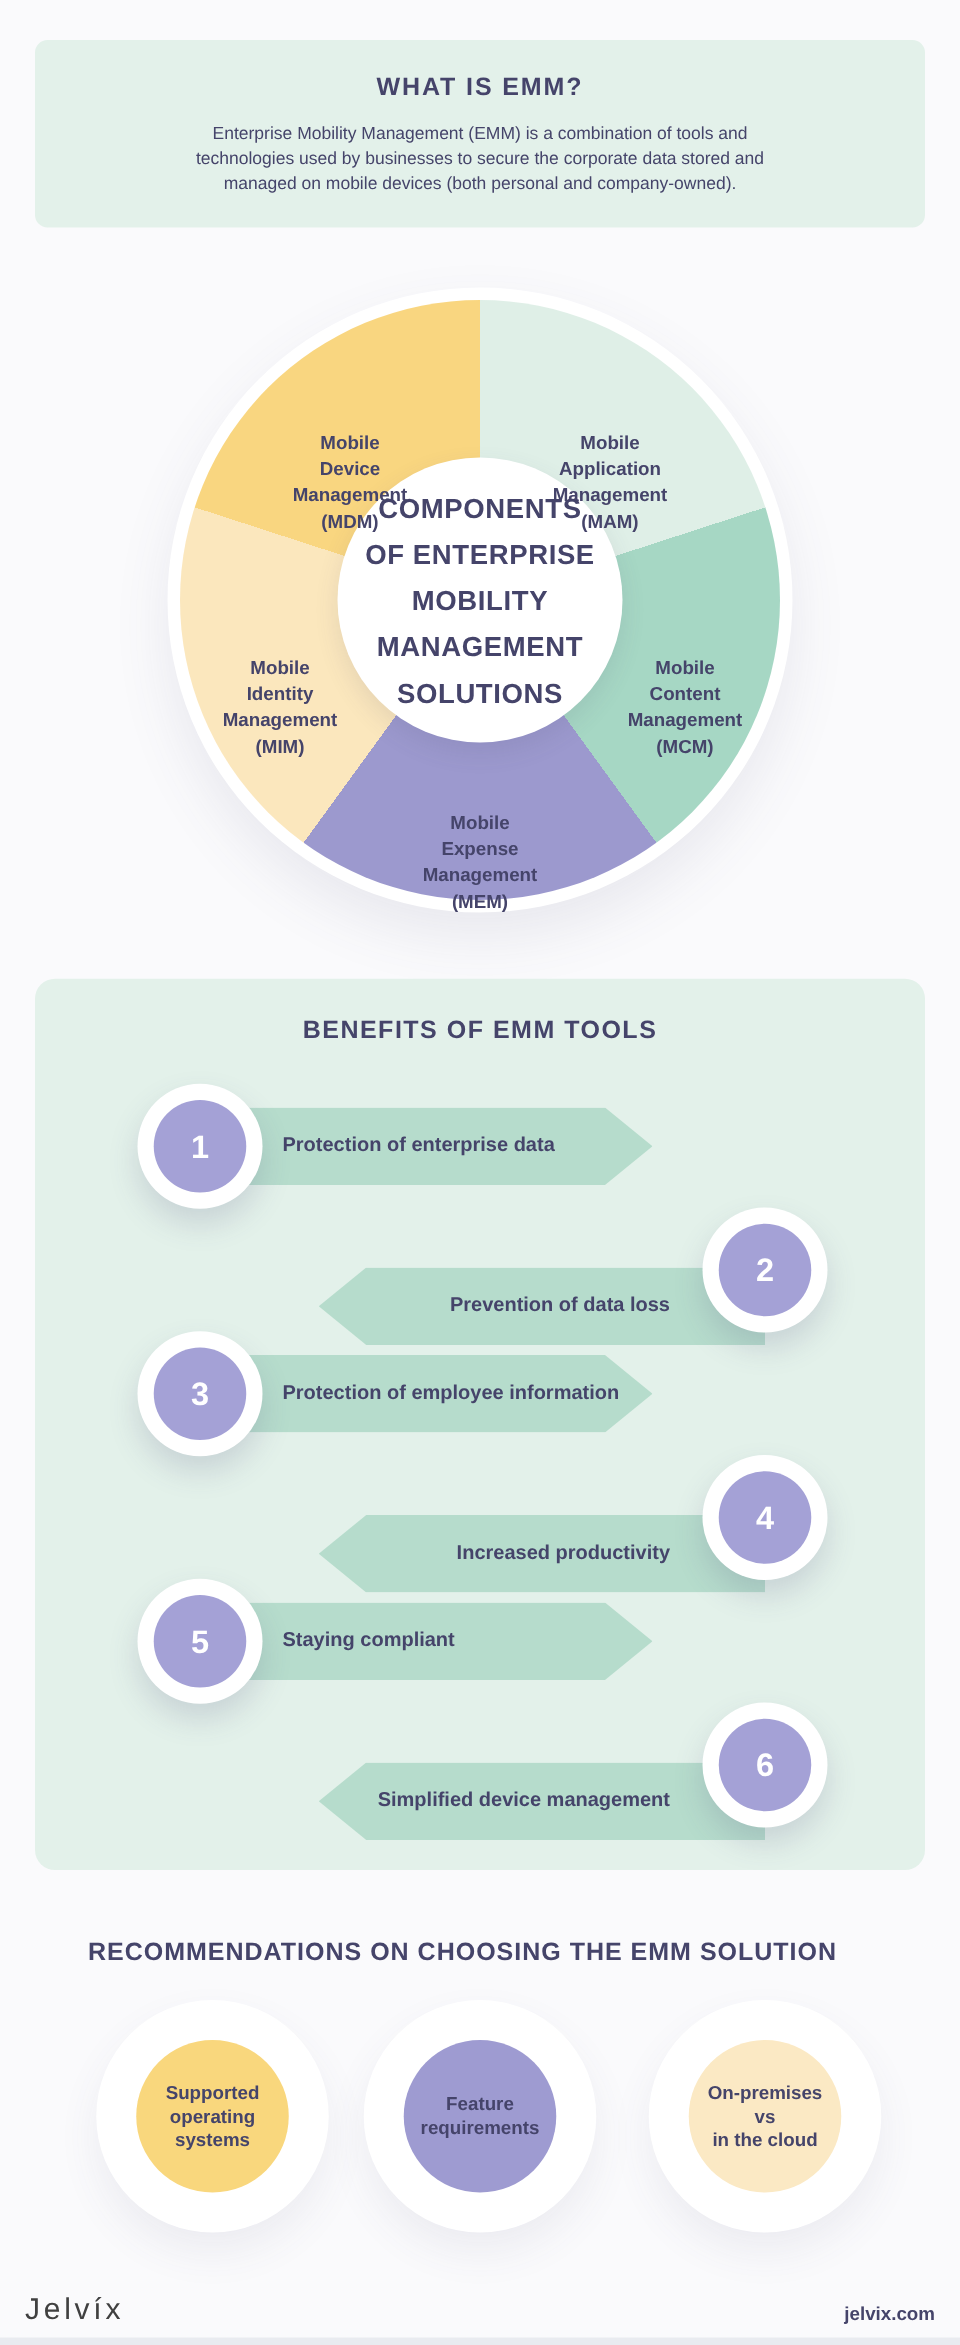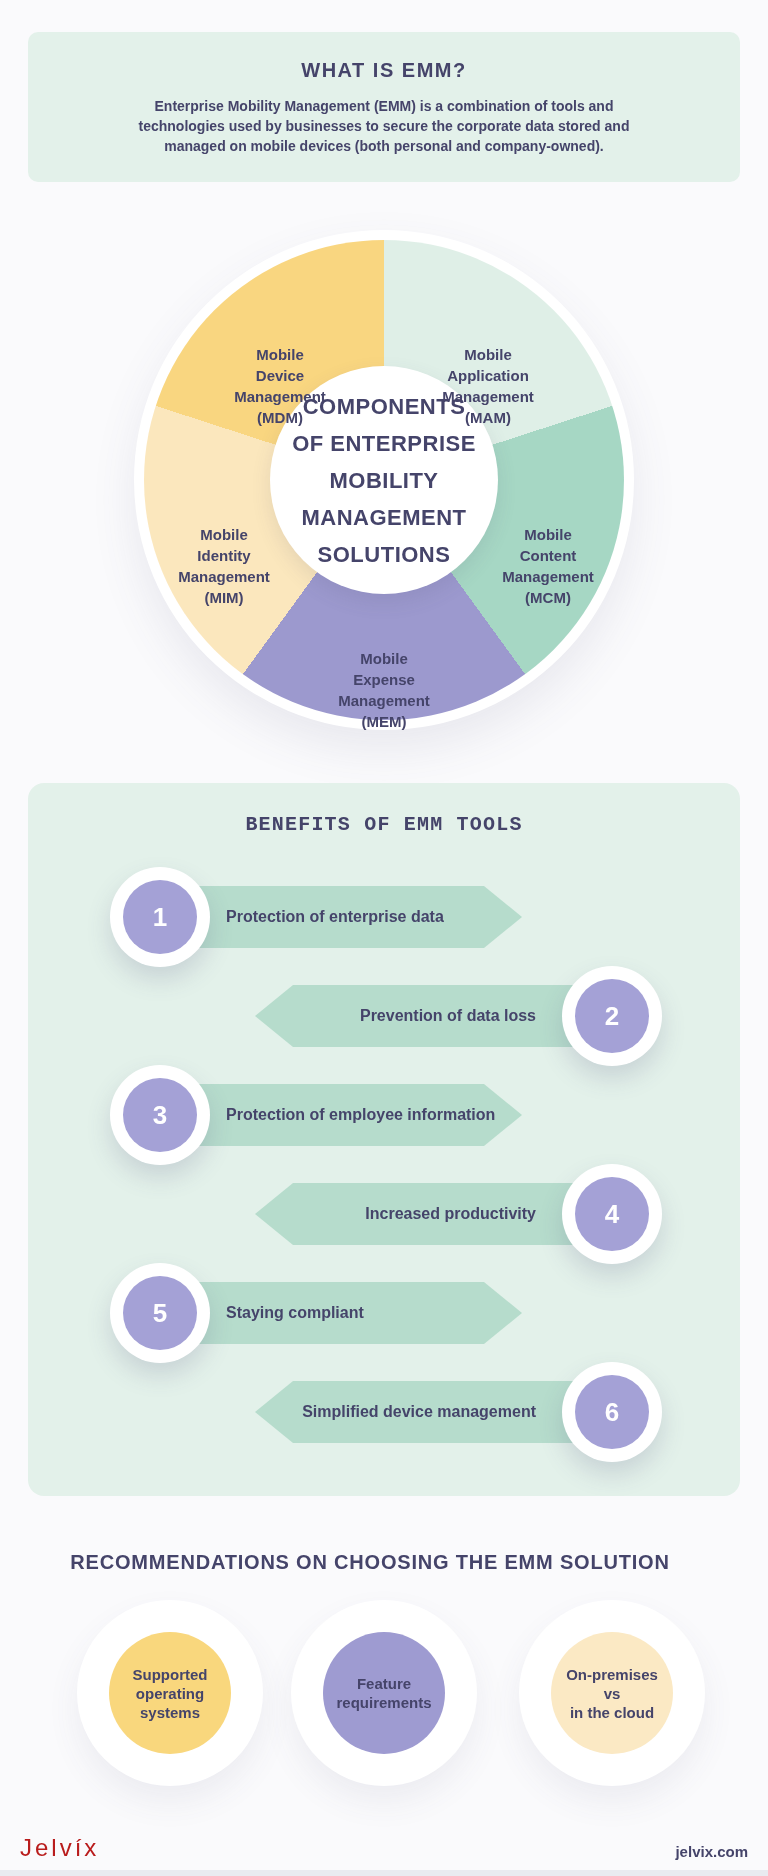--- a/index.html
+++ b/index.html
@@ -8,21 +8,21 @@
     background:#FAFAFC; color:#45446A;
     font-family:"Liberation Sans", sans-serif;
   }
   
   .header-card {
     position:absolute; left:28px; top:32px; width:712px; height:150px;
     background:#E3F1EA; border-radius:10px; text-align:center;
     box-sizing:border-box; padding-top:27px;
   }
   .header-title {margin:0 0 14px; font-size:20px; font-weight:bold; letter-spacing:1.5px;}
-  .header-desc {margin:0; font-size:14px; font-weight:bold; line-height:20px; white-space:pre-line;}
+  .header-desc {margin:0; font-size:14px; font-weight:normal; line-height:20px; white-space:pre-line;}
 
   
   .donut-outer {
     position:absolute; left:134px; top:230px; width:500px; height:500px;
     border-radius:50%; background:#ffffff;
     box-shadow:0 20px 45px rgba(80,80,120,0.10);
   }
   .donut {
     position:absolute; left:10px; top:10px; width:480px; height:480px; border-radius:50%;
     background:conic-gradient(#DFEFE7 0deg 72deg, #A6D7C4 72deg 144deg,
@@ -44,35 +44,36 @@
   .seg-mcm {left:468px; top:490px;}
   .seg-mem {left:304px; top:614px;}
 
   
   .benefits-card {
     position:absolute; left:28px; top:783px; width:712px; height:713px;
     background:#E3F1EA; border-radius:16px;
   }
   .benefits-title {
     position:absolute; top:30px; left:0; width:100%; margin:0; text-align:center;
-    font-size:20px; font-weight:bold; letter-spacing:1.2px;font-family:Liberation Mono, monospace;
+    font-size:20px; font-weight:bold; letter-spacing:1.2px;
   }
   .b-row {position:absolute; left:0; width:100%; height:100px;}
   .r1{top:84px} .r2{top:183px} .r3{top:282px} .r4{top:381px} .r5{top:480px} .r6{top:579px}
   .band {
     position:absolute; top:19px; height:62px; background:#B6DCCC;
     display:flex; align-items:center; box-sizing:border-box;
   }
   .band-right {
     left:104px; width:390px; padding-left:94px;
     clip-path:polygon(0 0, calc(100% - 38px) 0, 100% 50%, calc(100% - 38px) 100%, 0 100%);
   }
   .band-left {
     left:227px; width:357px; padding-right:76px; justify-content:flex-end;
     clip-path:polygon(38px 0, 100% 0, 100% 100%, 38px 100%, 0 50%);
+    margin-top:29px;
   }
   .band-label {font-size:16px; font-weight:bold; white-space:nowrap;}
   .num-wrap {
     position:absolute; top:0; width:100px; height:100px; border-radius:50%;
     background:#ffffff; box-shadow:0 12px 24px rgba(80,80,120,0.18);
   }
   .num-left {left:82px;} .num-right {left:534px;}
   .num-inner {
     position:absolute; left:13px; top:13px; width:74px; height:74px; border-radius:50%;
     background:#A4A1D6; color:#ffffff; display:flex; align-items:center; justify-content:center;
@@ -92,21 +93,21 @@
   .bubble {
     position:absolute; left:32px; top:32px; width:122px; height:122px; border-radius:50%;
     display:flex; align-items:center; justify-content:center; text-align:center;
     font-size:15px; font-weight:bold; line-height:19px; white-space:pre-line;
   }
   .bubble-1{background:#F9D77D;} .bubble-2{background:#9E9BD1;} .bubble-3{background:#FBE9C4;}
 
   
   .footer-logo {
     position:absolute; left:20px; top:1834px; font-size:24px; font-weight:normal;
-    letter-spacing:3px; color:#b91c1c;
+    letter-spacing:3px; color:#404040;
   }
   .footer-site {position:absolute; right:20px; top:1843px; font-size:15px; font-weight:bold;}
   .bottom-strip {position:absolute; left:0; bottom:0; width:100%; height:6px; background:#E9EBF0;}
 </style>
 </head>
 <body>
 
 <div class="page">
 
   <section class="header-card">

